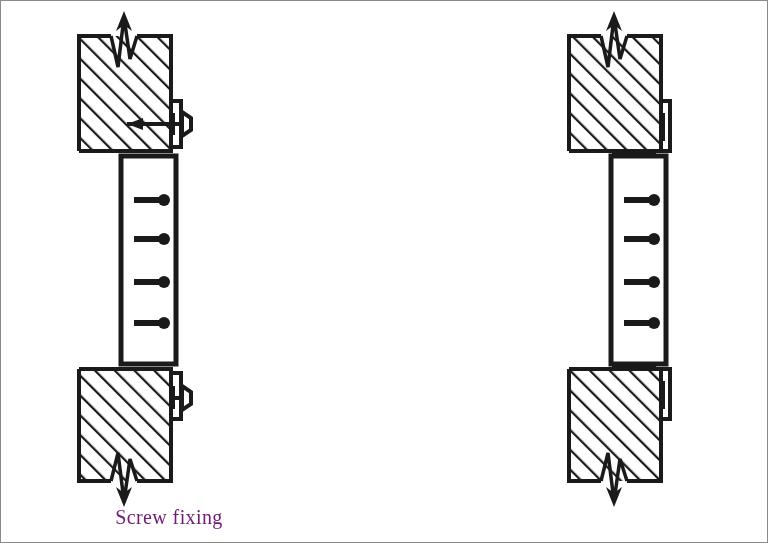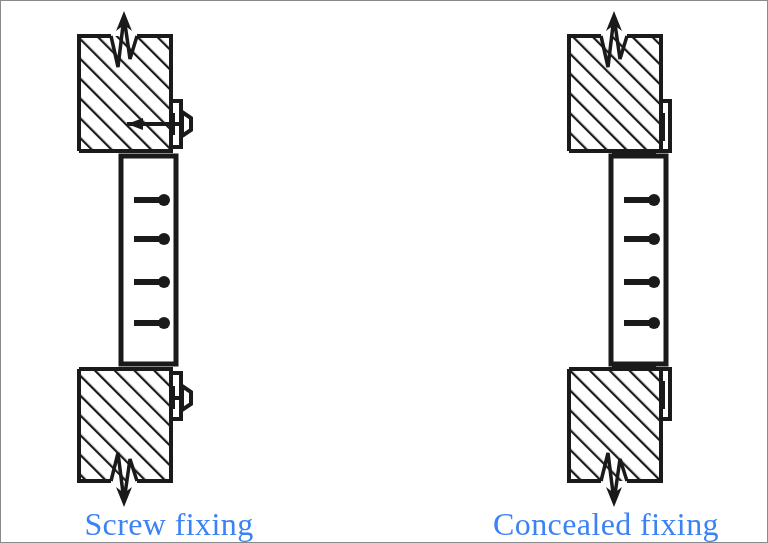--- a/index.html
+++ b/index.html
@@ -23,22 +23,22 @@
     position: absolute;
     left: 0;
     top: 0;
     width: 768px;
     height: 543px;
     display: block;
   }
   .caption {
     position: absolute;
     text-align: center;
-    font-size: 32px;
-    color: #3b82f6;
+    font-size: 20px;
+    color: #701a75;
     font-family: "Liberation Serif", "DejaVu Serif", serif;
     white-space: nowrap;
     letter-spacing: 0.4px;
   }
   #caption-left  { left: 18px;  top: 505px; width: 300px; }
   #caption-right { left: 455px; top: 505px; width: 300px; }
 </style>
 </head>
 <body>
 
@@ -195,15 +195,14 @@
         <path d="M568,368 L568,480 L600,480" fill="none" stroke="#1a1a1a" stroke-width="4"></path>
         <path d="M626,480 L660,480 L660,368 L568,368" fill="none" stroke="#1a1a1a" stroke-width="4"></path>
         <path d="M600,480 L607,452 L613,500 L619,458 L626,480" fill="none" stroke="#1a1a1a" stroke-width="3.5" stroke-linejoin="miter"></path>
         <path d="M613,506 L605,486 L613,492 L621,486 Z" fill="#1a1a1a"></path>
       </g>
     </g>
   </svg>
 
   <div class="caption" id="caption-left">Screw fixing</div>
 
-  <div class="caption" id="caption-right">Concealed fixing</div>
 
 </div>
 
 </body></html>

